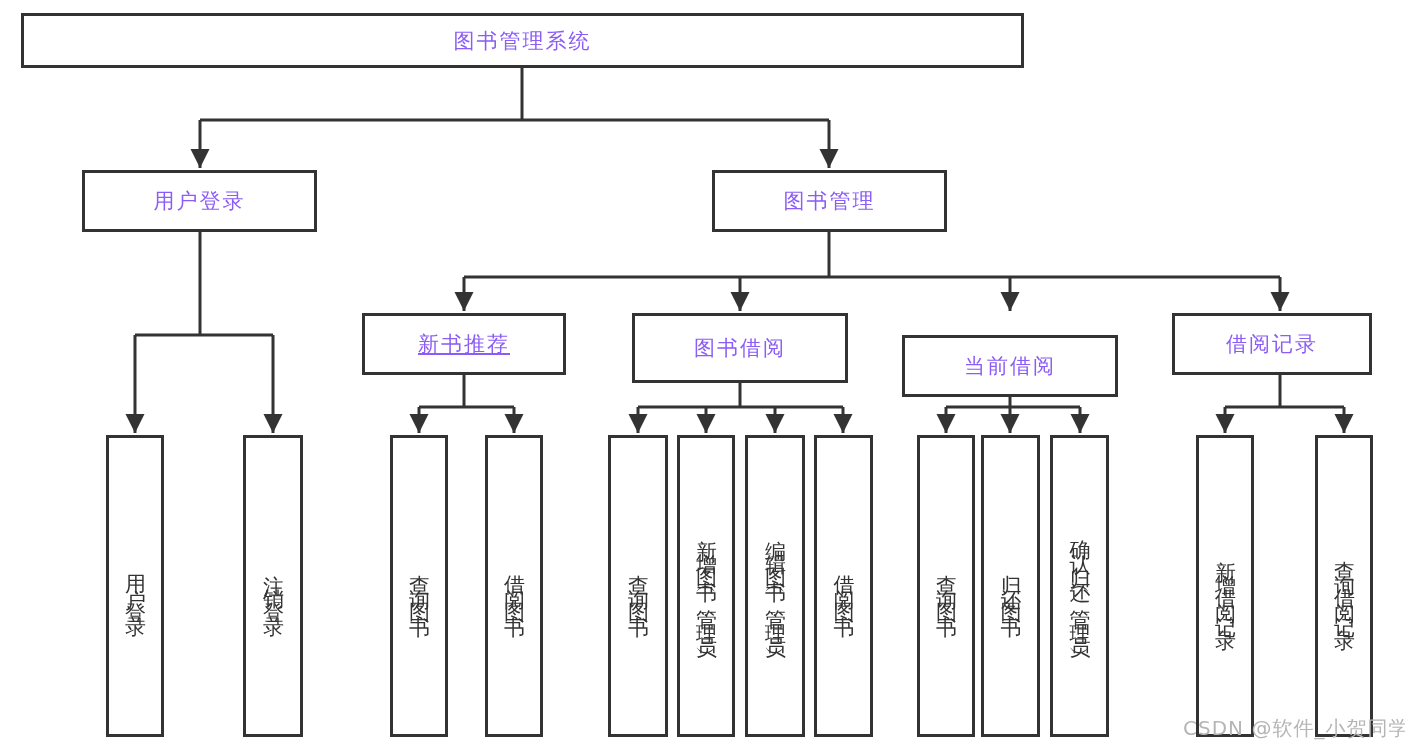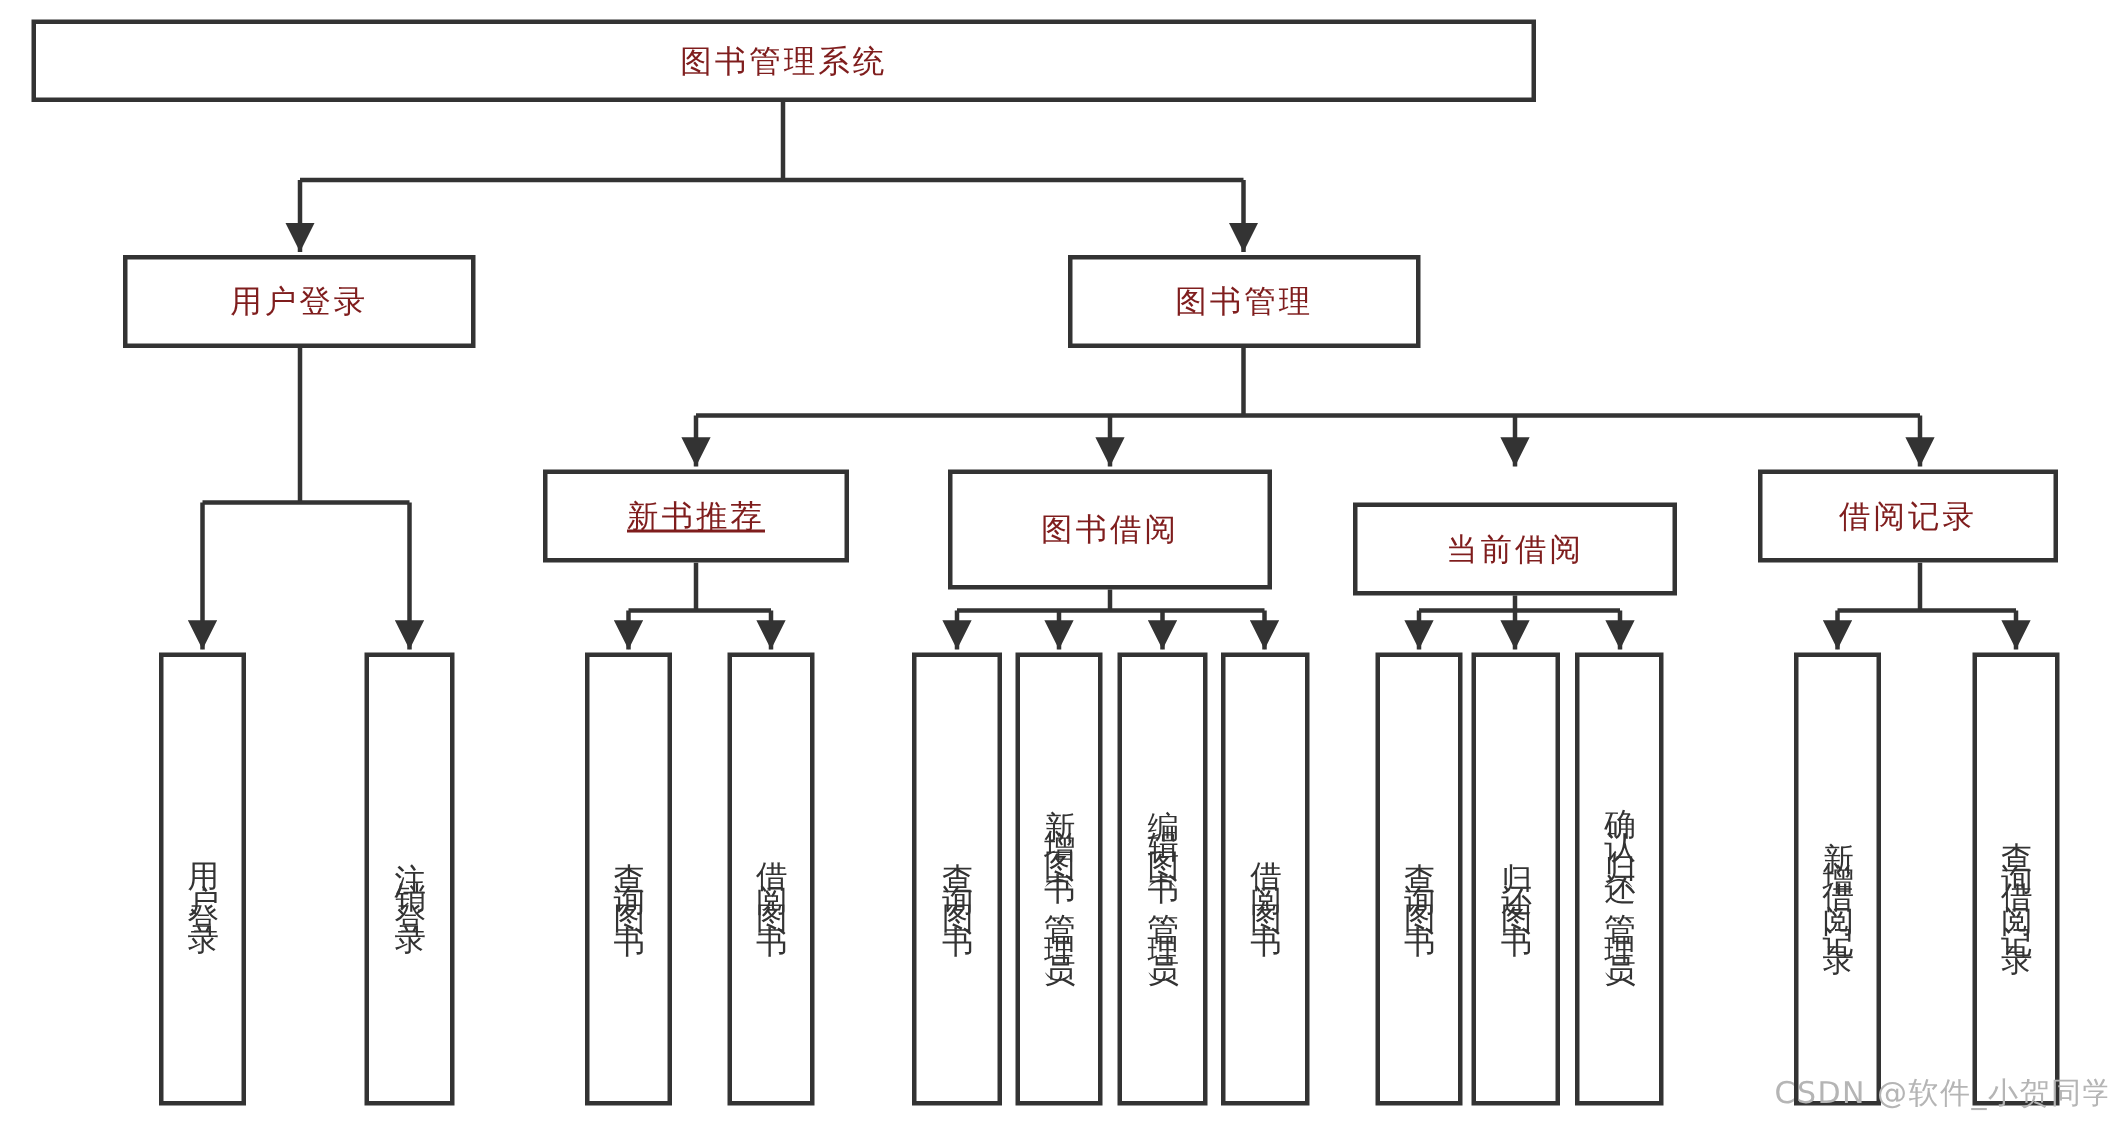--- a/index.html
+++ b/index.html
@@ -22,21 +22,21 @@
     height: 747px;
   }
   .box {
     position: absolute;
     box-sizing: border-box;
     background: #ffffff;
     border: 3px solid #333333;
     display: flex;
     align-items: center;
     justify-content: center;
-    color: #7f1d1d;
+    color: #8b5cf6;
     font-size: 21px;
     letter-spacing: 2px;
     z-index: 2;
   }
   .leaf {
     position: absolute;
     box-sizing: border-box;
     background: #ffffff;
     border: 3px solid #333333;
     display: flex;
@@ -125,21 +125,21 @@
   <div class="box" style="left:82px; top:170px; width:235px; height:62px;">
     <span>用户登录</span>
   </div>
   <div class="box" style="left:712px; top:170px; width:235px; height:62px;">
     <span>图书管理</span>
   </div>
 
   <div class="box" style="left:362px; top:313px; width:204px; height:62px;text-decoration:underline;">
     <span>新书推荐</span>
   </div>
-  <div class="box" style="left:632px; top:313px; width:216px; height:80px;">
+  <div class="box" style="left:632px; top:313px; width:216px; height:70px;">
     <span>图书借阅</span>
   </div>
   <div class="box" style="left:902px; top:313px; width:216px; height:62px;margin-top:22px;">
     <span>当前借阅</span>
   </div>
   <div class="box" style="left:1172px; top:313px; width:200px; height:62px;">
     <span>借阅记录</span>
   </div>
 
   <div class="leaf" style="left:106px; top:435px; width:58px; height:302px;">

